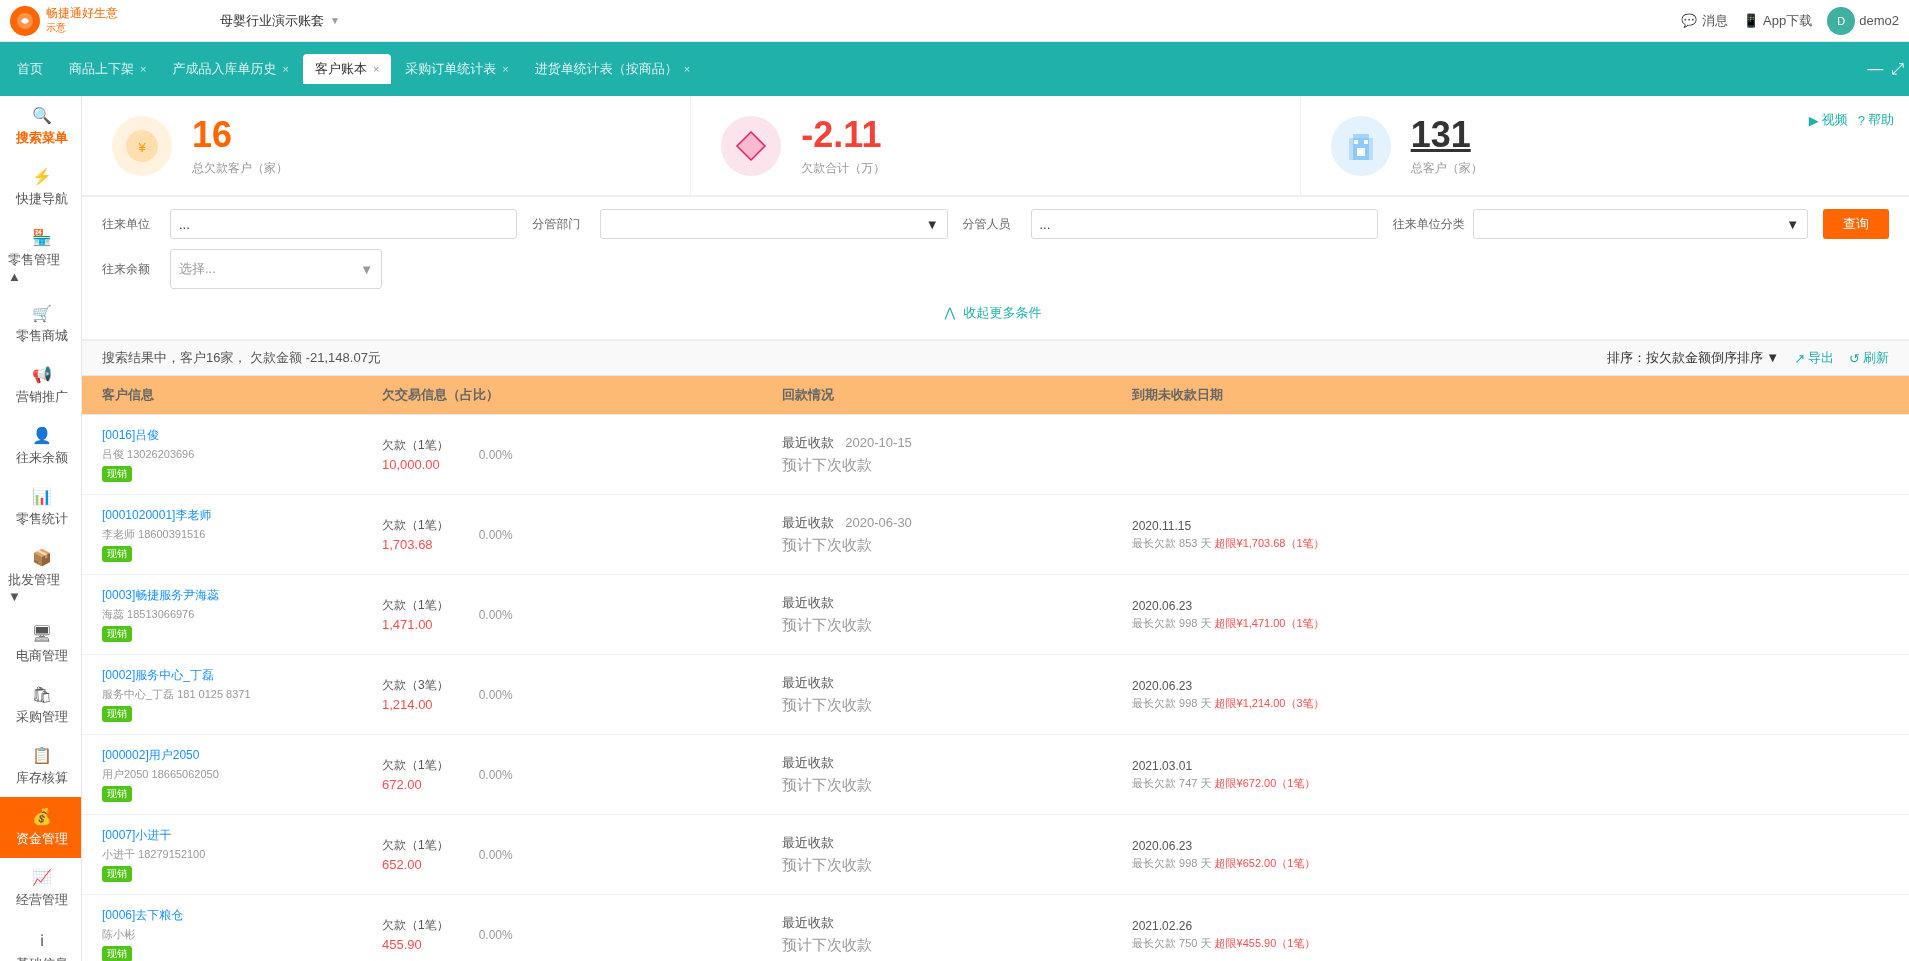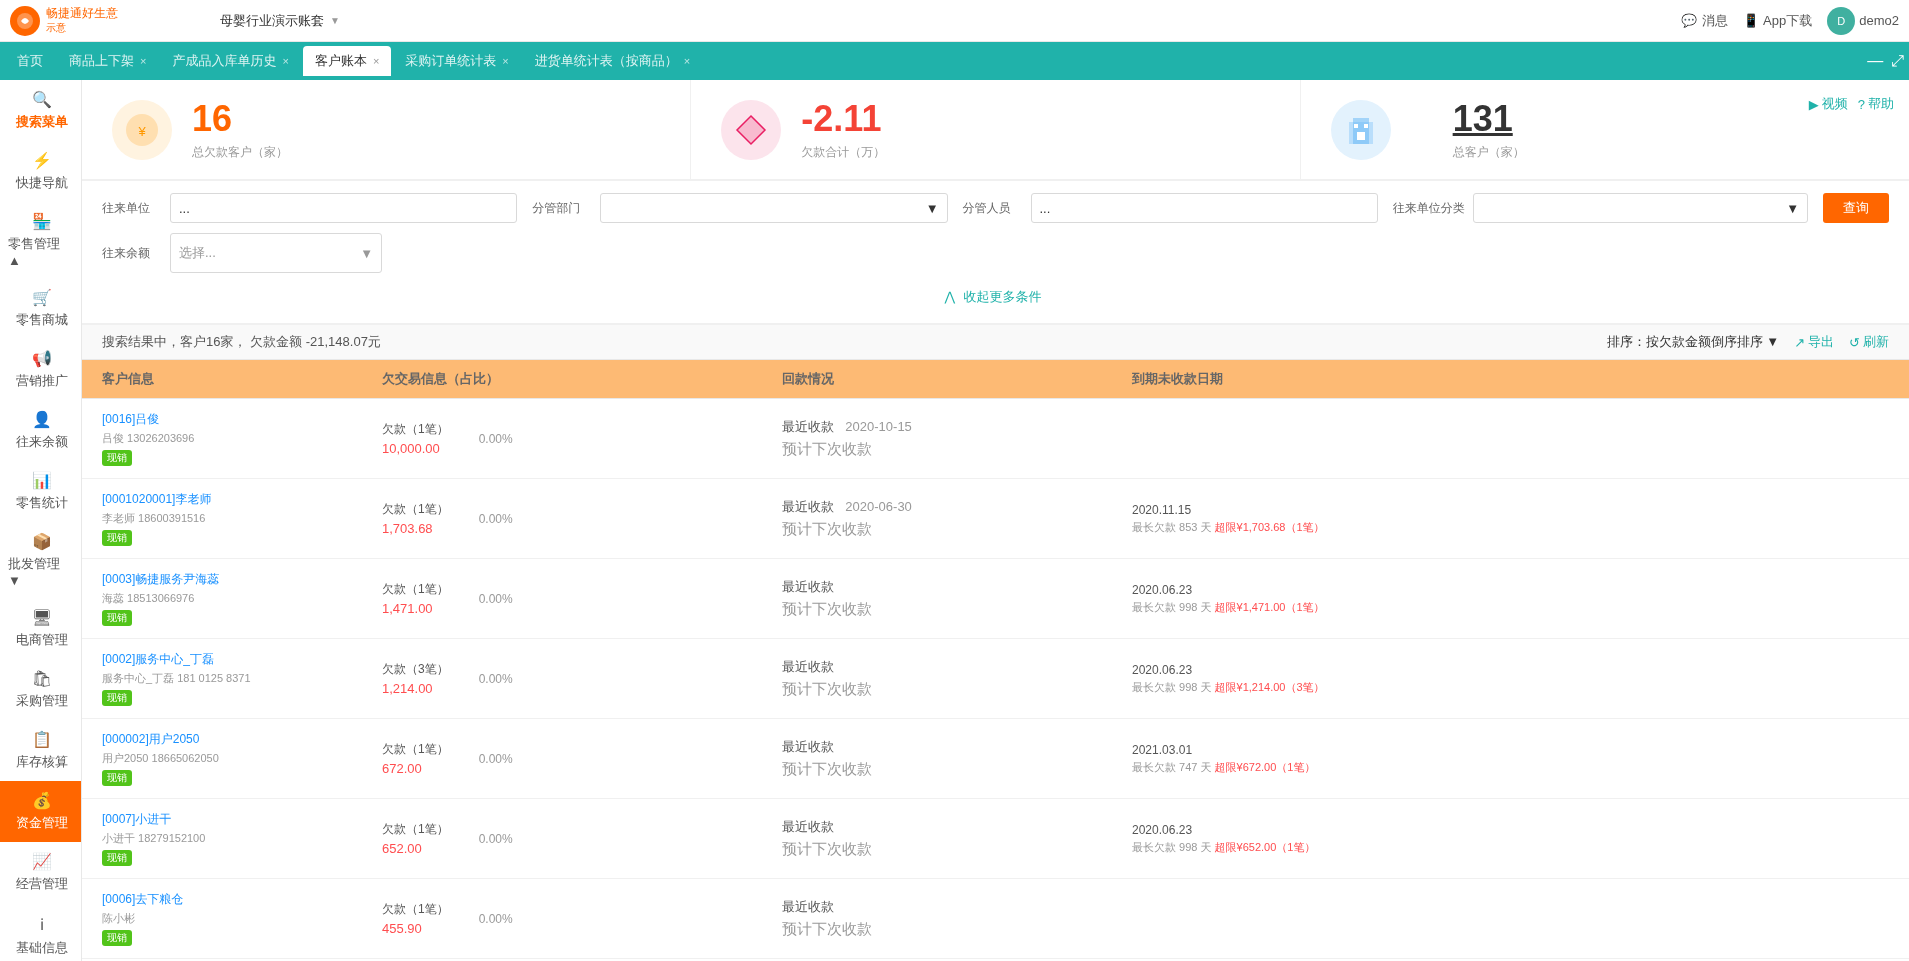--- a/index.html
+++ b/index.html
@@ -9,21 +9,21 @@
     .top-bar { display: flex; align-items: center; background: #fff; height: 42px; border-bottom: 1px solid #e8e8e8; padding: 0 10px; }
     .logo-area { display: flex; align-items: center; width: 200px; }
     .logo-icon { width: 30px; height: 30px; background: #ff6600; border-radius: 50%; margin-right: 6px; display: flex; align-items: center; justify-content: center; }
     .logo-text { font-size: 12px; color: #ff6600; line-height: 1.2; }
     .company-select { display: flex; align-items: center; font-size: 12px; color: #333; margin-left: 10px; cursor: pointer; }
     .top-right { margin-left: auto; display: flex; align-items: center; gap: 15px; }
     .top-right-item { display: flex; align-items: center; gap: 4px; cursor: pointer; color: #555; font-size: 12px; }
     .avatar { width: 28px; height: 28px; border-radius: 50%; background: #40b0a0; display: flex; align-items: center; justify-content: center; color: #fff; font-size: 11px; }
     
     
-    .tab-bar { display: flex; align-items: center; background: #20b2aa; height: 38px; padding: 0 5px; }
+    .tab-bar { display: flex; align-items: center; background: #20b2aa; height: 54px; padding: 0 5px; }
     .tab { display: flex; align-items: center; padding: 0 12px; height: 30px; border-radius: 4px 4px 0 0; cursor: pointer; font-size: 12px; color: rgba(255,255,255,0.85); margin-right: 2px; position: relative; }
     .tab.home { background: transparent; }
     .tab.active { background: #fff; color: #333; }
     .tab-close { margin-left: 6px; color: rgba(255,255,255,0.7); font-size: 11px; cursor: pointer; }
     .tab.active .tab-close { color: #999; }
     .tab-actions { margin-left: auto; display: flex; gap: 8px; }
     .tab-action-btn { color: #fff; cursor: pointer; font-size: 16px; }
     
     
     .main-layout { display: flex; height: calc(961px - 80px); }
@@ -35,21 +35,21 @@
     .sidebar-icon { font-size: 16px; }
     .sidebar-item.search-item { color: #ff6600; font-size: 12px; font-weight: bold; }
     .sidebar-item.quick-nav { font-size: 11px; }
     
     
     .content { flex: 1; overflow-y: auto; background: #f0f0f0; }
     
     
     .stats-row { display: flex; background: #fff; margin-bottom: 2px; }
     .stat-card { flex: 1; display: flex; align-items: center; padding: 18px 30px; border-right: 1px solid #f0f0f0; position: relative; }
-    .stat-card:last-child { border-right: none; gap: 42px; }
+    .stat-card:last-child { border-right: none; }
     .stat-icon { width: 60px; height: 60px; border-radius: 50%; display: flex; align-items: center; justify-content: center; margin-right: 20px; font-size: 24px; }
     .stat-icon.orange { background: #fff3e0; color: #ff9800; }
     .stat-icon.pink { background: #fce4ec; color: #e91e63; }
     .stat-icon.blue { background: #e3f2fd; color: #2196f3; }
     .stat-value { font-size: 36px; font-weight: bold; }
     .stat-value.orange { color: #ff6600; }
     .stat-value.red { color: #f44336; }
     .stat-value.dark { color: #333; font-weight: 900; text-decoration: underline; }
     .stat-label { font-size: 12px; color: #999; margin-top: 4px; }
     .stat-card-actions { position: absolute; top: 15px; right: 15px; display: flex; gap: 10px; font-size: 12px; color: #20b2aa; cursor: pointer; }
@@ -531,20 +531,24 @@
             </div>
             <div class="debt-percent">0.00%</div>
           </div>
         </div>
         <div>
           <div class="recovery-info">
             <span>最近收款</span>
           </div>
           <div class="recovery-next">预计下次收款</div>
         </div>
+        <div>
+          <div class="overdue-date">2021.02.26</div>
+          <div class="overdue-days">最长欠款 750 天 <span class="overdue-amount">超限¥455.90（1笔）</span></div>
+        </div>
       </div>
 
       <div class="table-row">
         
         
         
         
       </div>
 
     </div>

